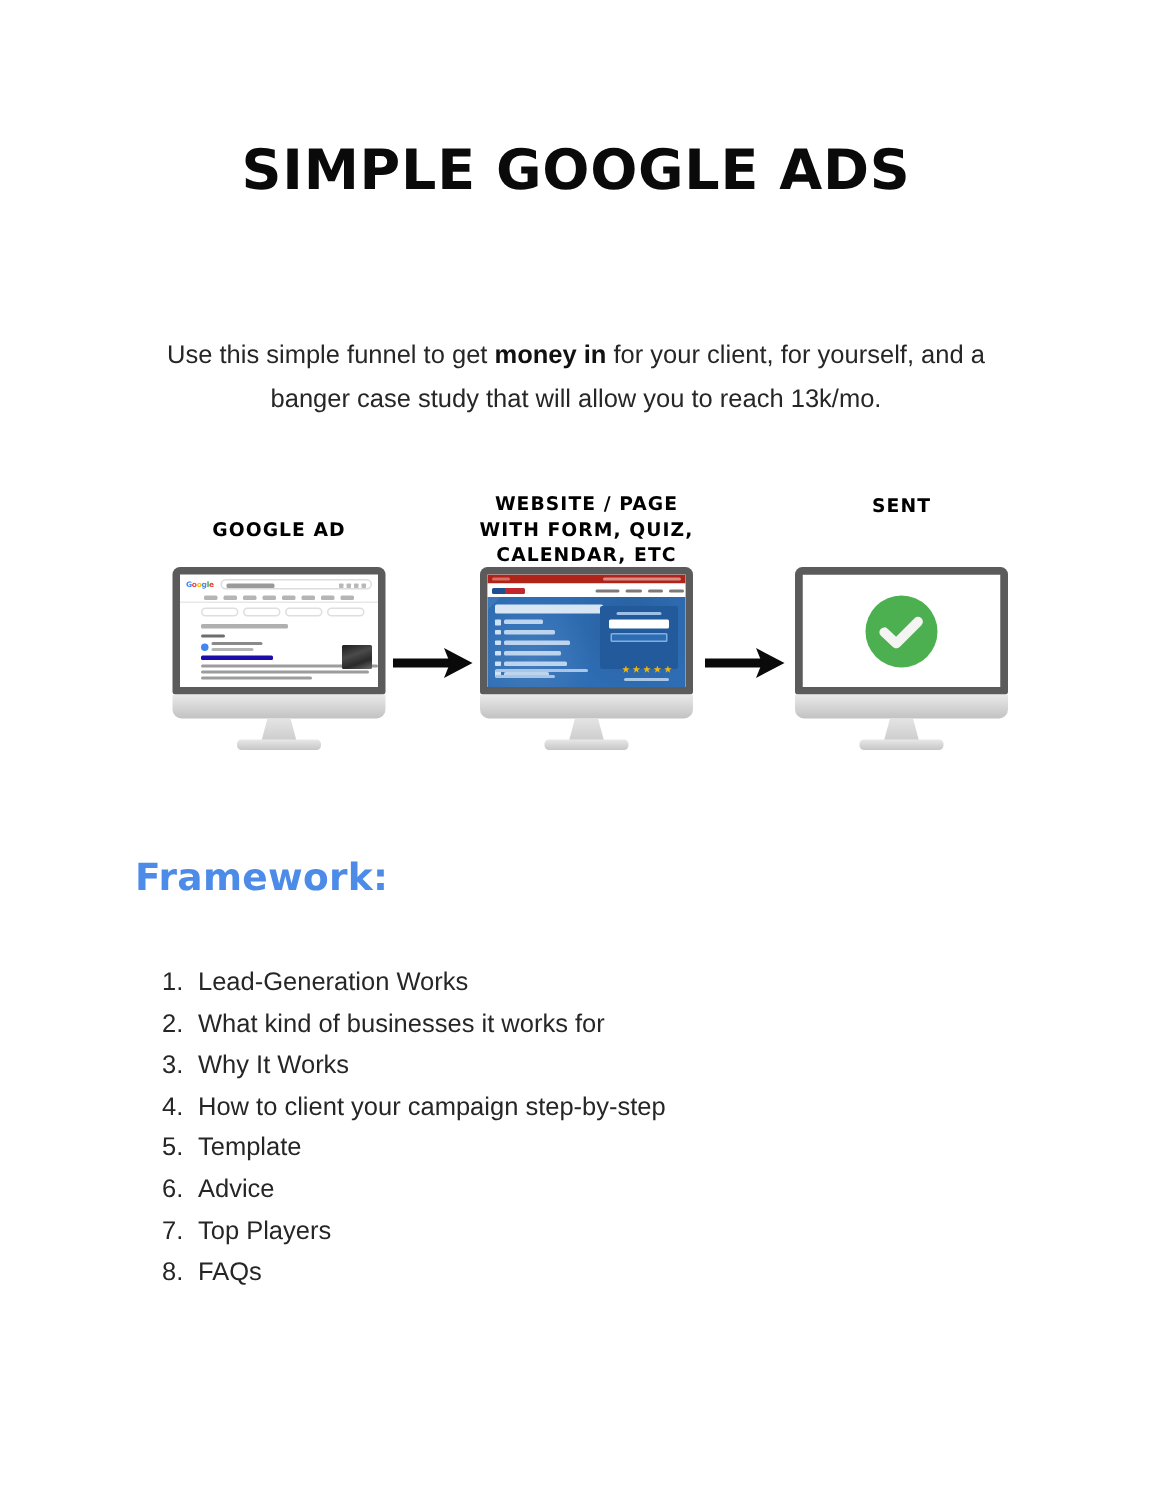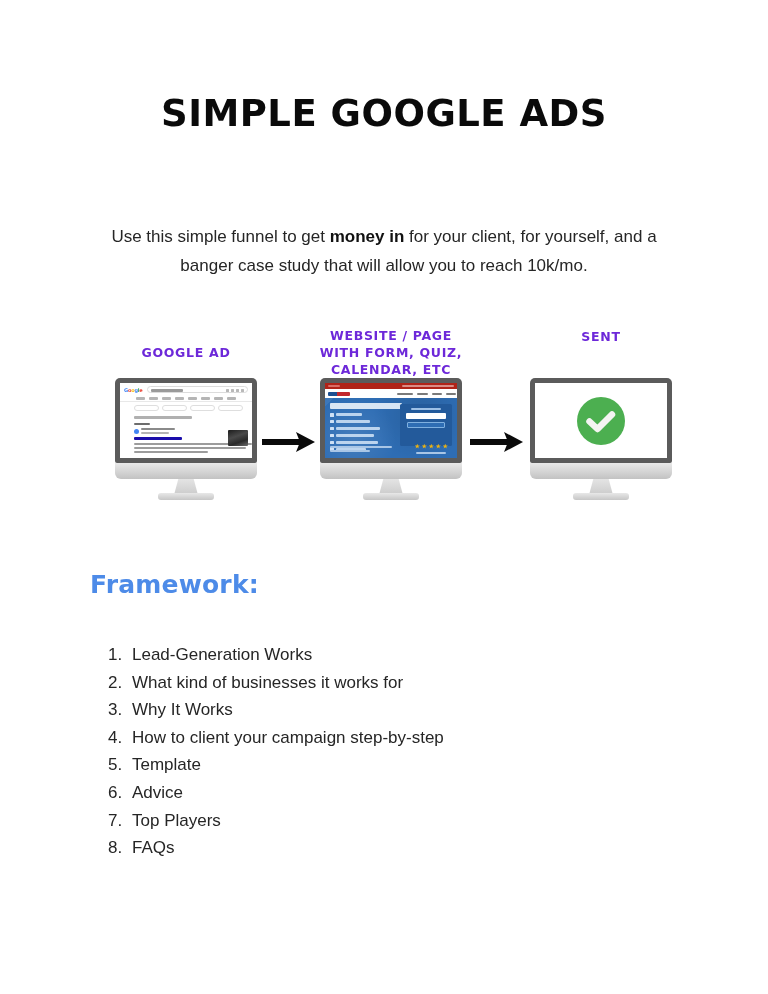--- a/index.html
+++ b/index.html
@@ -52,21 +52,21 @@
   .funnel { position: absolute; top: 318px; left: 0; width: 768px; height: 190px; }
 
   .stage-label {
     position: absolute;
     font-family: "DejaVu Sans", sans-serif;
     font-weight: 800;
     font-size: 12.5px;
     letter-spacing: 0.7px;
     line-height: 17px;
     text-align: center;
-    color: #6d28d9;
+    color: #000000;
     text-transform: uppercase;
   }
   .lbl-1 { left: 105px; width: 162px; top: 26px; }
   .lbl-2 { left: 305px; width: 172px; top: 9px; }
   .lbl-3 { left: 520px; width: 162px; top: 10px; }
 
   
   .monitor { position: absolute; top: 60px; width: 142px; height: 122px; }
   .mon-1 { left: 115px; }
   .mon-2 { left: 320px; }
@@ -213,21 +213,21 @@
 </style>
 </head>
 <body>
 
 <div class="page">
 
   <div class="title-block">
     <div class="title-line">SIMPLE GOOGLE ADS</div>
   </div>
 
-  <p class="subtitle"><span>Use this simple funnel to get </span><b>money in</b><span> for your client, for yourself, and a banger case study that will allow you to reach 10k/mo.</span></p>
+  <p class="subtitle"><span>Use this simple funnel to get </span><b>money in</b><span> for your client, for yourself, and a banger case study that will allow you to reach 13k/mo.</span></p>
 
   <div class="funnel">
 
     <div class="stage-label lbl-1">GOOGLE AD</div>
 
     <div class="stage-label lbl-2">
       <div>WEBSITE / PAGE</div>
       <div>WITH FORM, QUIZ,</div>
       <div>CALENDAR, ETC</div>
     </div>

